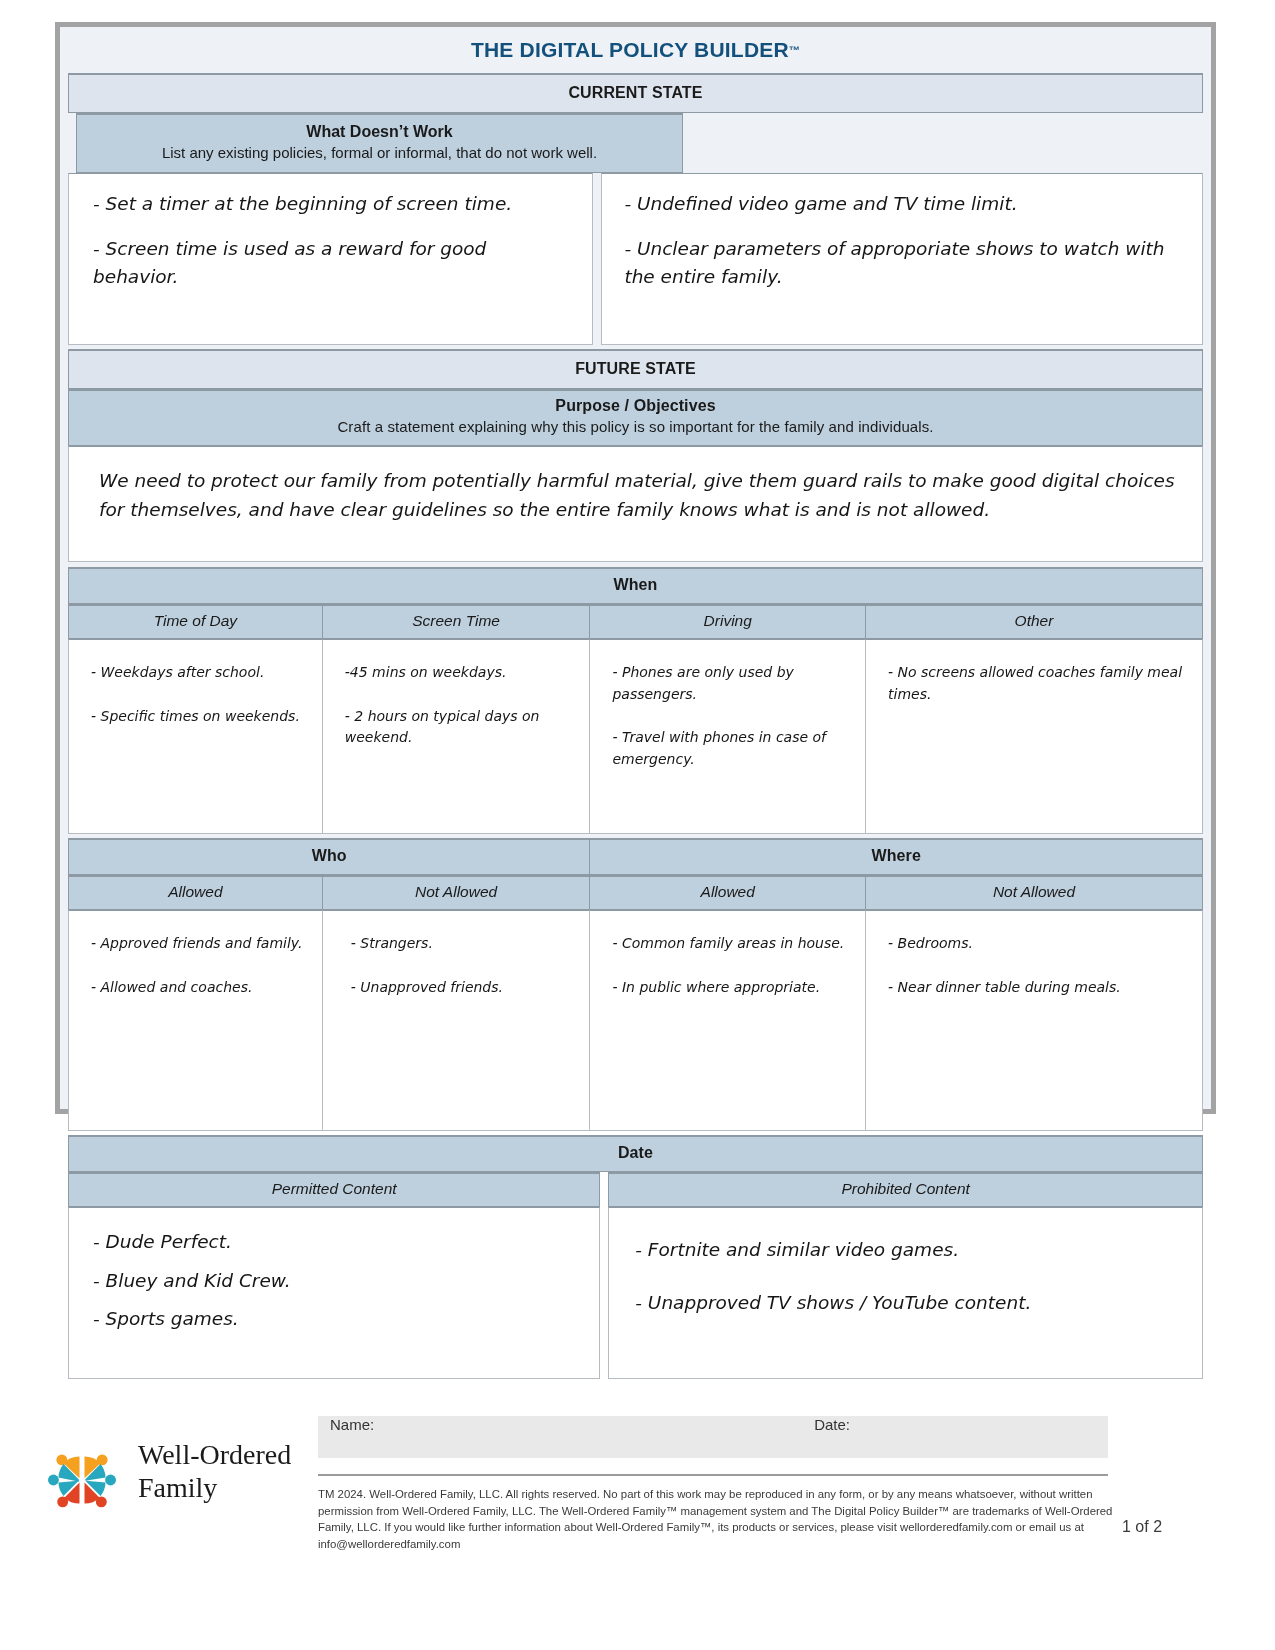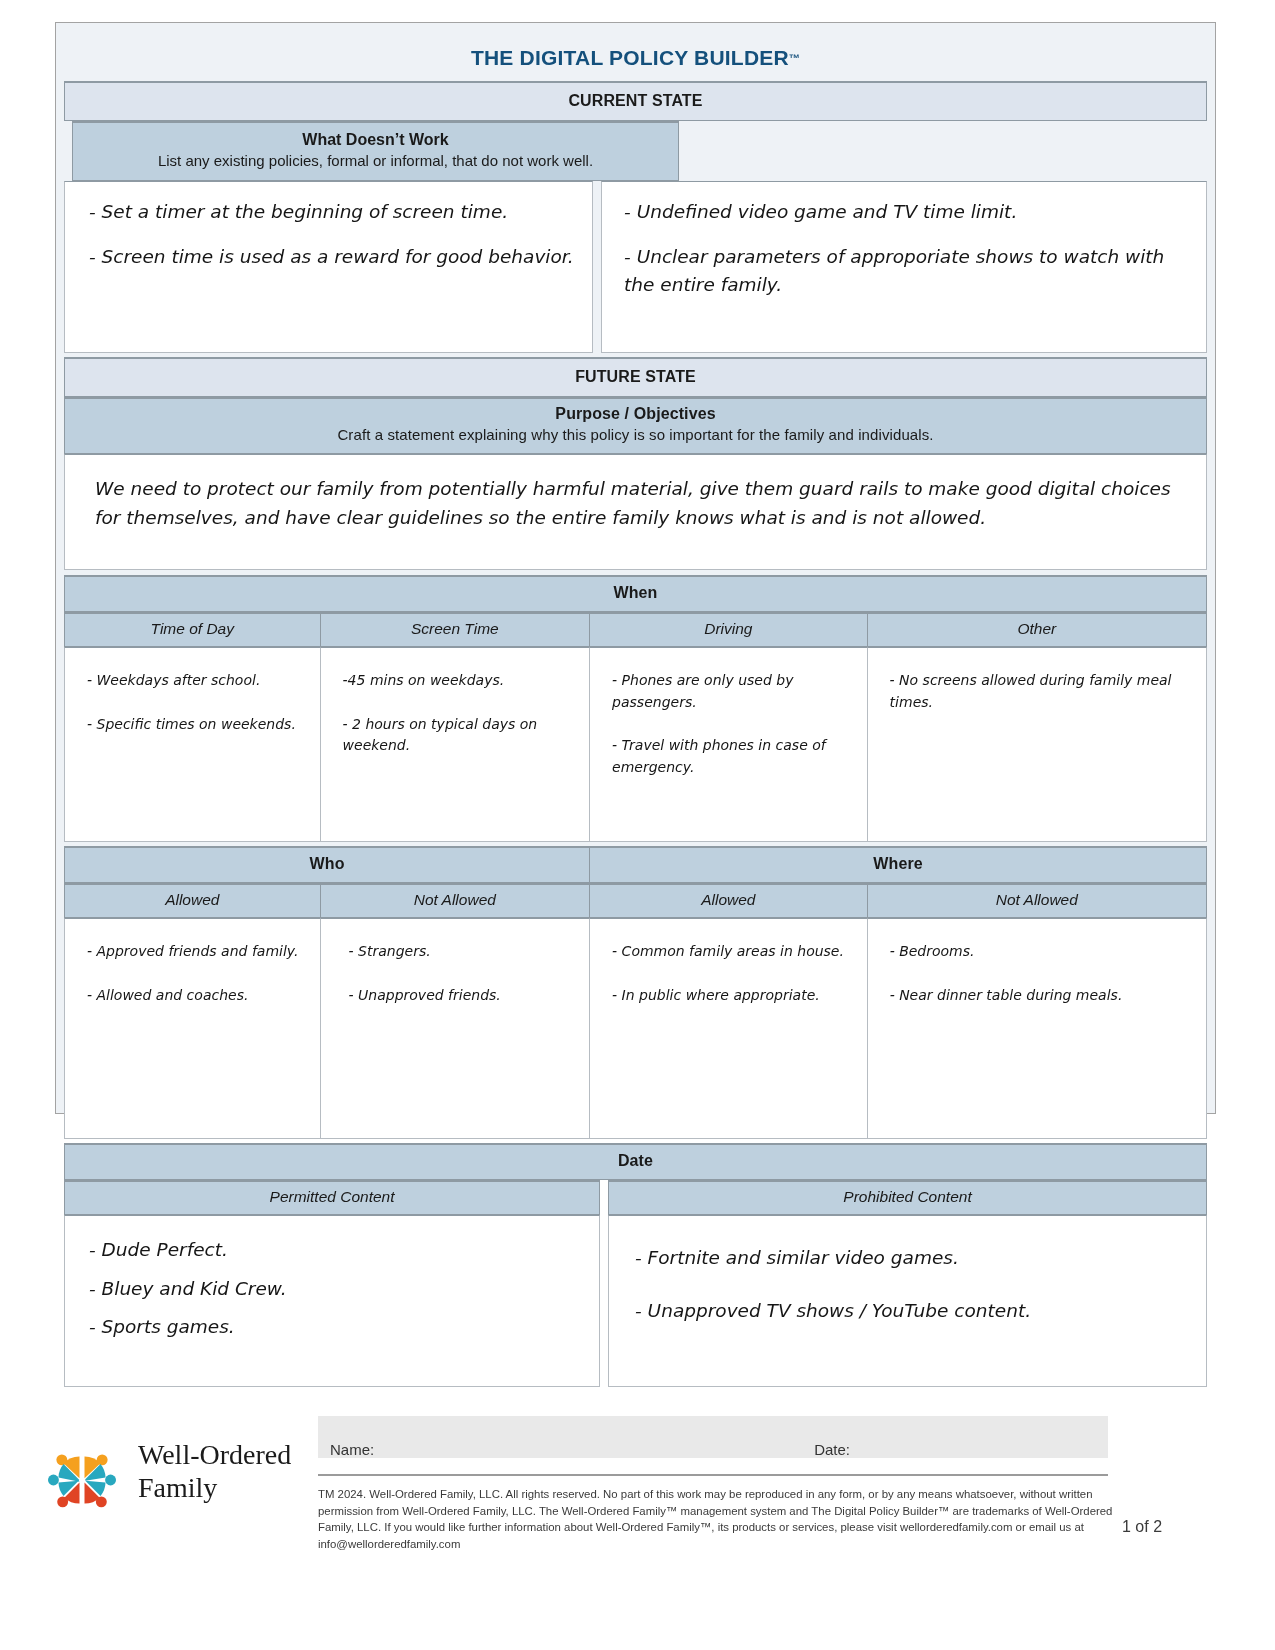--- a/index.html
+++ b/index.html
@@ -11,22 +11,22 @@
     color: #1a1a1a;
     overflow: hidden;
   }
 
   
   .sheet {
     position: absolute;
     left: 55px; top: 22px;
     width: 1161px; height: 1092px;
     background: #eef2f6;
-    border: 1px solid #a3a3a3;
-    padding: 12px 8px;
+    border: 5px solid #a3a3a3;
+    padding: 0 8px;
   }
 
   .doc-title {
     height: 46px;
     display: flex; align-items: center; justify-content: center;
     font-size: 21px; font-weight: bold;
     letter-spacing: .2px;
     color: #14507c;
   }
   .doc-title .tm { font-size: 11px; vertical-align: super; }
@@ -104,21 +104,21 @@
   .logo-text {
     font-family: "Liberation Serif", serif;
     font-size: 28px; line-height: 1.18; color: #1b1b1b;
     font-weight: 400;
   }
 
   .namebar {
     position: absolute; left: 318px; top: 8px;
     width: 790px; height: 42px;
     background: #e9e9e9;
-    display: flex; align-items: flex-end;
+    display: flex; align-items: flex-start;
     font-size: 15px; color: #333;
   }
   .namebar .nm { margin-left: 12px; }
   .namebar .dt { margin-left: 440px; }
 
   .legal-rule {
     position: absolute; left: 318px; top: 66px;
     width: 790px; height: 2px; background: #9b9b9b;
   }
   .legal {
@@ -190,21 +190,21 @@
     </div>
     <div class="cell hand tight" style="width:270px;height:195px;border-left:none;padding:22px 8px 8px 22px">
       <p>-45 mins on weekdays.</p>
       <p>- 2 hours on typical days on weekend.</p>
     </div>
     <div class="cell hand tight" style="width:278px;height:195px;border-left:none;padding:22px 8px 8px 22px">
       <p>- Phones are only used by passengers.</p>
       <p>- Travel with phones in case of emergency.</p>
     </div>
     <div class="cell hand tight" style="width:340px;height:195px;border-left:none;padding:22px 8px 8px 22px">
-      <p>- No screens allowed during family meal times.</p>
+      <p>- No screens allowed coaches family meal times.</p>
     </div>
   </div>
 
   <div class="row" style="margin-top:4px">
     <div class="band mid" style="width:527px">Who</div>
     <div class="band mid" style="width:618px;border-left:none">Where</div>
   </div>
 
   <div class="row">
     <div class="hdr ital" style="width:257px">Allowed</div>

